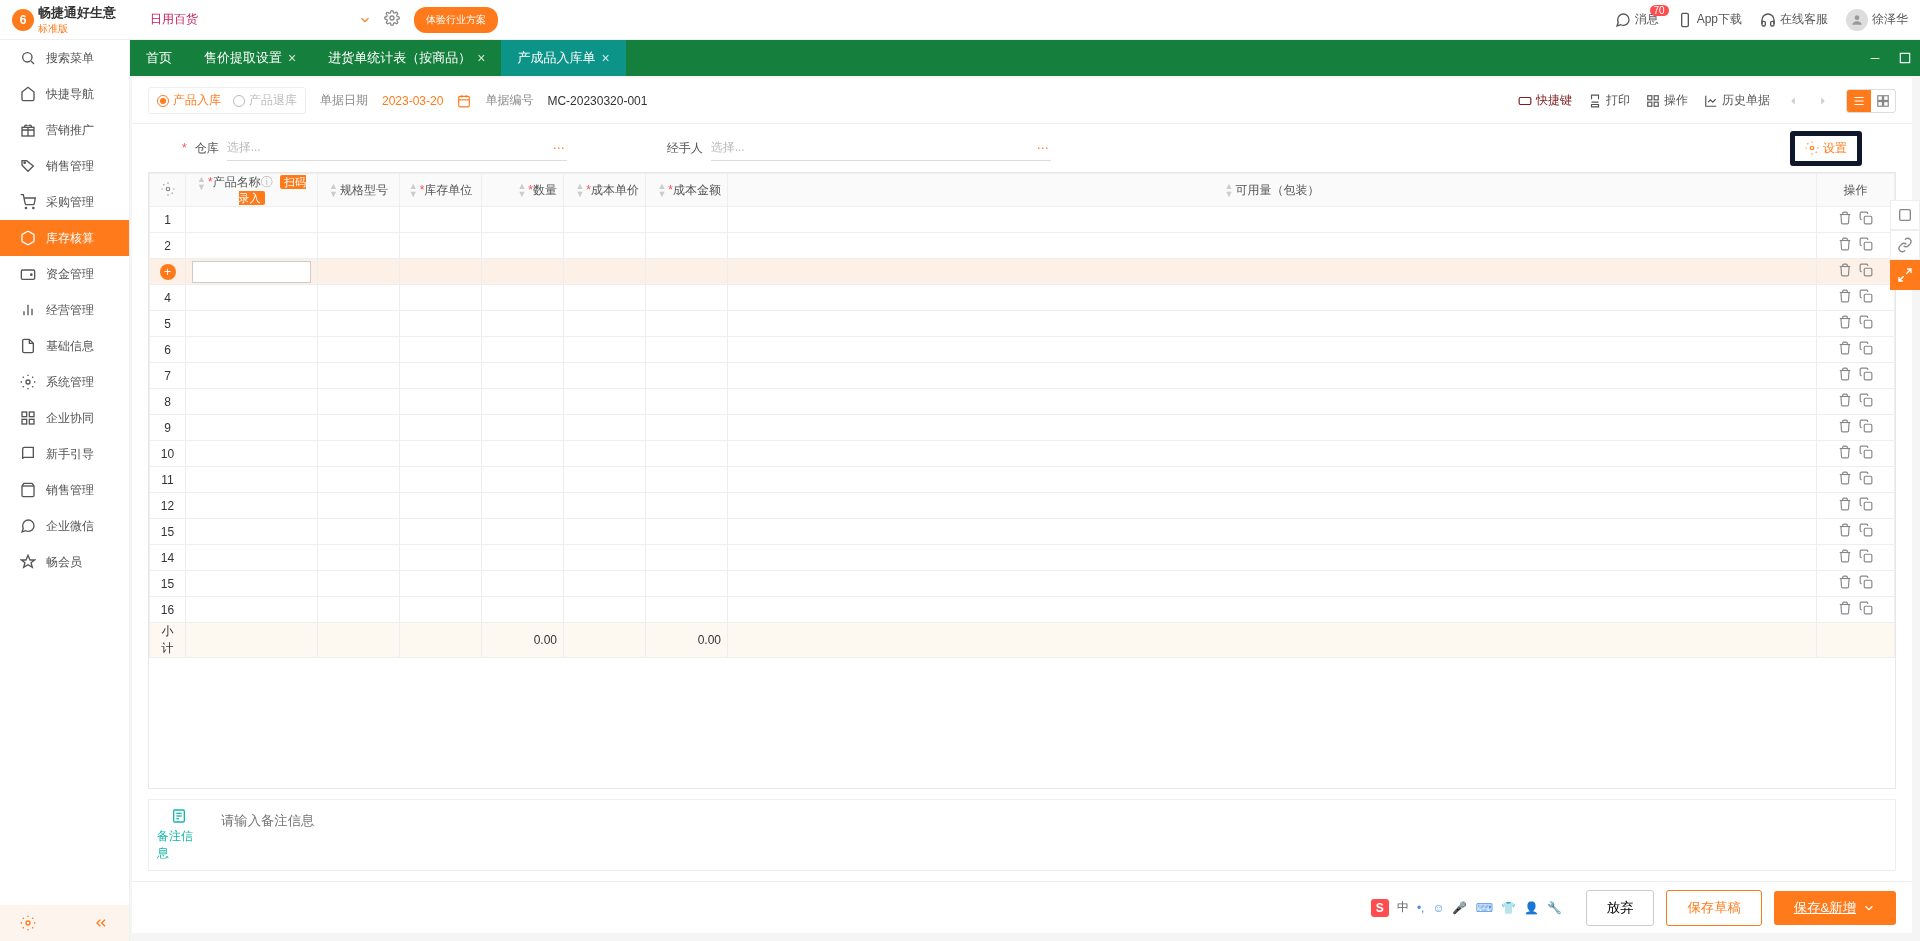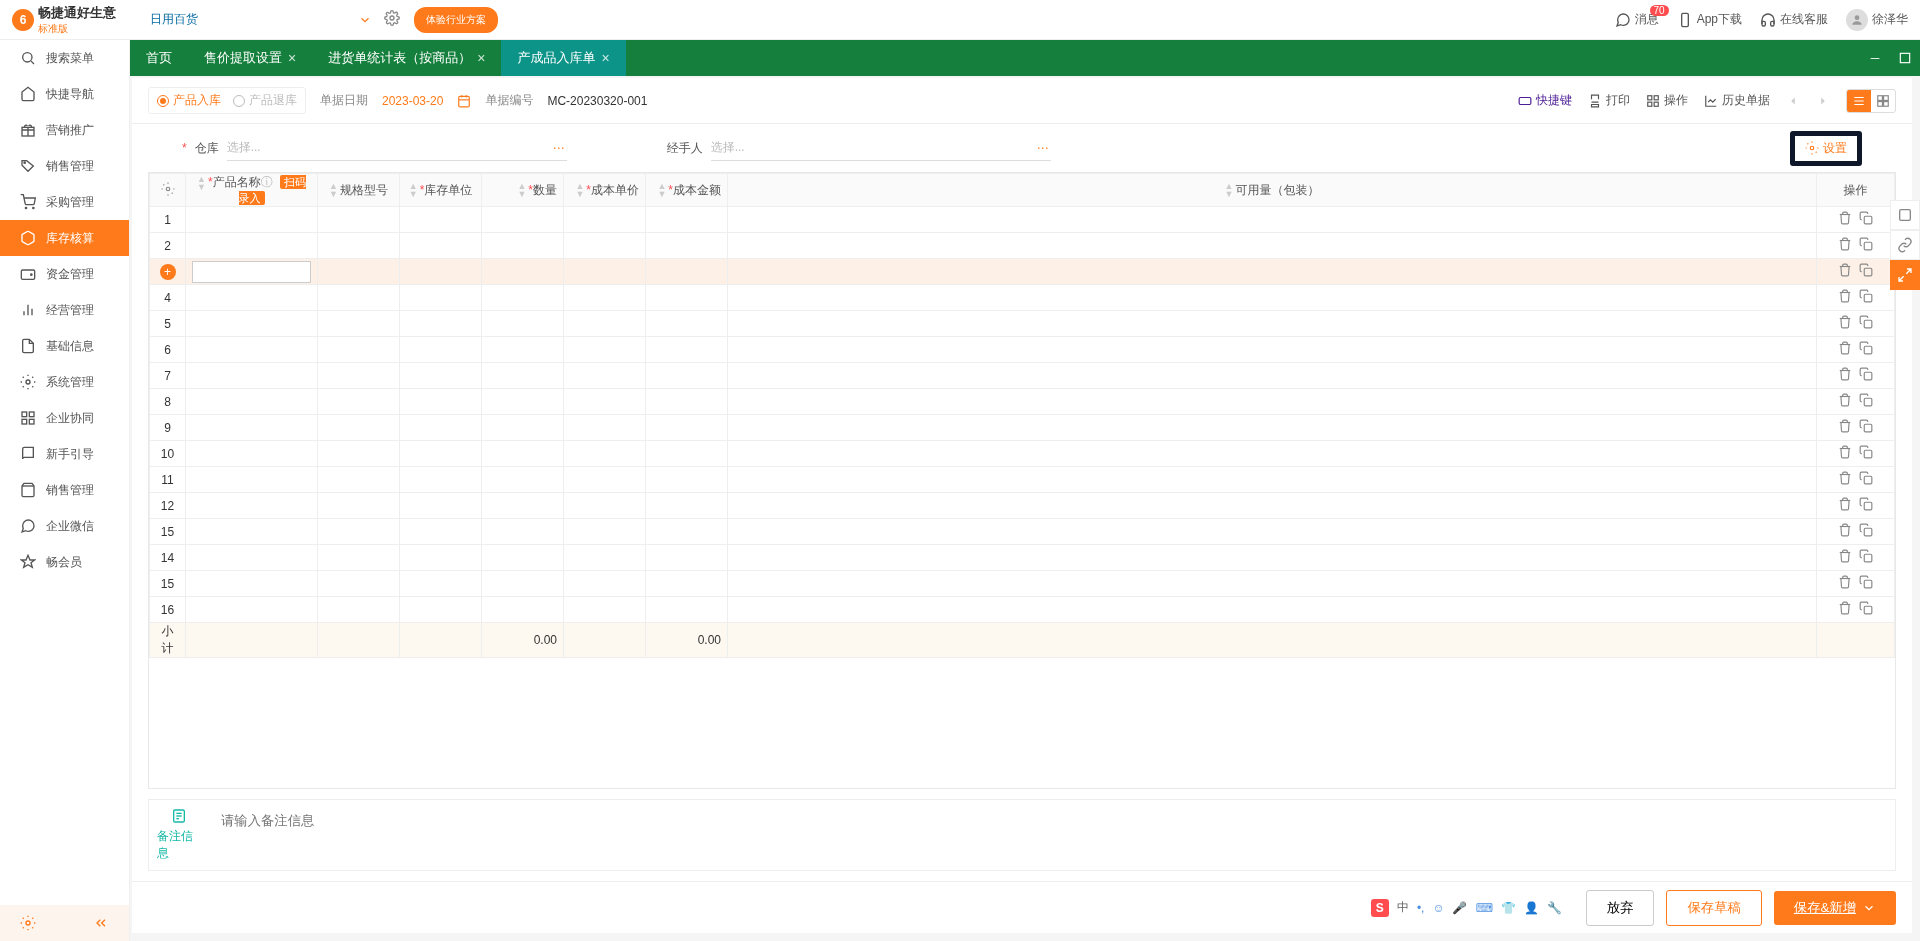--- a/index.html
+++ b/index.html
@@ -5,21 +5,21 @@
 * { margin: 0; padding: 0; box-sizing: border-box; font-family: "Microsoft YaHei", sans-serif; }
 body { font-size: 12px; color: #333; background: #fff; overflow: hidden; }
 .app { display: flex; flex-direction: column; height: 941px; width: 1920px; }
 
 
 .header { height: 40px; display: flex; align-items: center; padding: 0 12px; border-bottom: 1px solid #eee; }
 .logo-area { display: flex; align-items: center; width: 118px; }
 .logo-icon { width: 22px; height: 22px; background: #ff7a1a; border-radius: 50%; color: #fff; display: flex; align-items: center; justify-content: center; font-weight: bold; margin-right: 4px; }
 .logo-text { font-size: 13px; font-weight: bold; color: #333; }
 .logo-sub { font-size: 10px; color: #ff7a1a; }
-.dropdown-sel { display: flex; align-items: center; margin-left: 20px; color: #0369a1; }
+.dropdown-sel { display: flex; align-items: center; margin-left: 20px; color: #be185d; }
 .dropdown-sel svg { margin-left: 160px; }
 .gear-btn { margin-left: 12px; color: #888; cursor: pointer; }
 .btn-primary { background: #ff7a1a; color: #fff; padding: 6px 12px; border-radius: 12px; margin-left: 14px; border: none; cursor: pointer; font-size: 10px; }
 .header-right { margin-left: auto; display: flex; align-items: center; gap: 18px; }
 .hdr-item { display: flex; align-items: center; gap: 4px; color: #555; cursor: pointer; position: relative; }
 .badge { position: absolute; top: -6px; right: -10px; background: #ff4d4f; color: #fff; font-size: 10px; padding: 0 4px; border-radius: 8px; }
 .avatar { width: 22px; height: 22px; background: #ddd; border-radius: 50%; display: flex; align-items: center; justify-content: center; color: #999; }
 
 
 .body { flex: 1; display: flex; overflow: hidden; }
@@ -46,21 +46,21 @@
 .radio-group { display: flex; align-items: center; gap: 4px; border: 1px solid #eee; padding: 4px 8px; border-radius: 3px; }
 .radio { display: flex; align-items: center; gap: 4px; cursor: pointer; }
 .radio .circ { width: 12px; height: 12px; border-radius: 50%; border: 1px solid #bbb; display: flex; align-items: center; justify-content: center; }
 .radio.checked .circ { border-color: #ff7a1a; }
 .radio.checked .dot { width: 6px; height: 6px; background: #ff7a1a; border-radius: 50%; }
 .radio.checked span { color: #ff7a1a; }
 .lbl { color: #888; }
 .val { color: #333; }
 .toolbar-right { margin-left: auto; display: flex; align-items: center; gap: 16px; }
 .tool-btn { display: flex; align-items: center; gap: 4px; color: #555; cursor: pointer; }
-.tool-btn.orange { color: #4c1d95; }
+.tool-btn.orange { color: #7f1d1d; }
 .view-toggle { display: flex; border: 1px solid #ddd; border-radius: 3px; overflow: hidden; }
 .vt { width: 24px; height: 22px; display: flex; align-items: center; justify-content: center; cursor: pointer; }
 .vt.active { background: #ff7a1a; color: #fff; }
 
 
 .filter-row { height: 48px; display: flex; align-items: center; padding: 0 50px; }
 .field { display: flex; align-items: center; gap: 8px; }
 .field .req { color: #ff4d4f; }
 .field .label { color: #555; }
 .select-box { width: 340px; border-bottom: 1px solid #ddd; padding: 4px 0; display: flex; justify-content: space-between; align-items: center; color: #bbb; }

